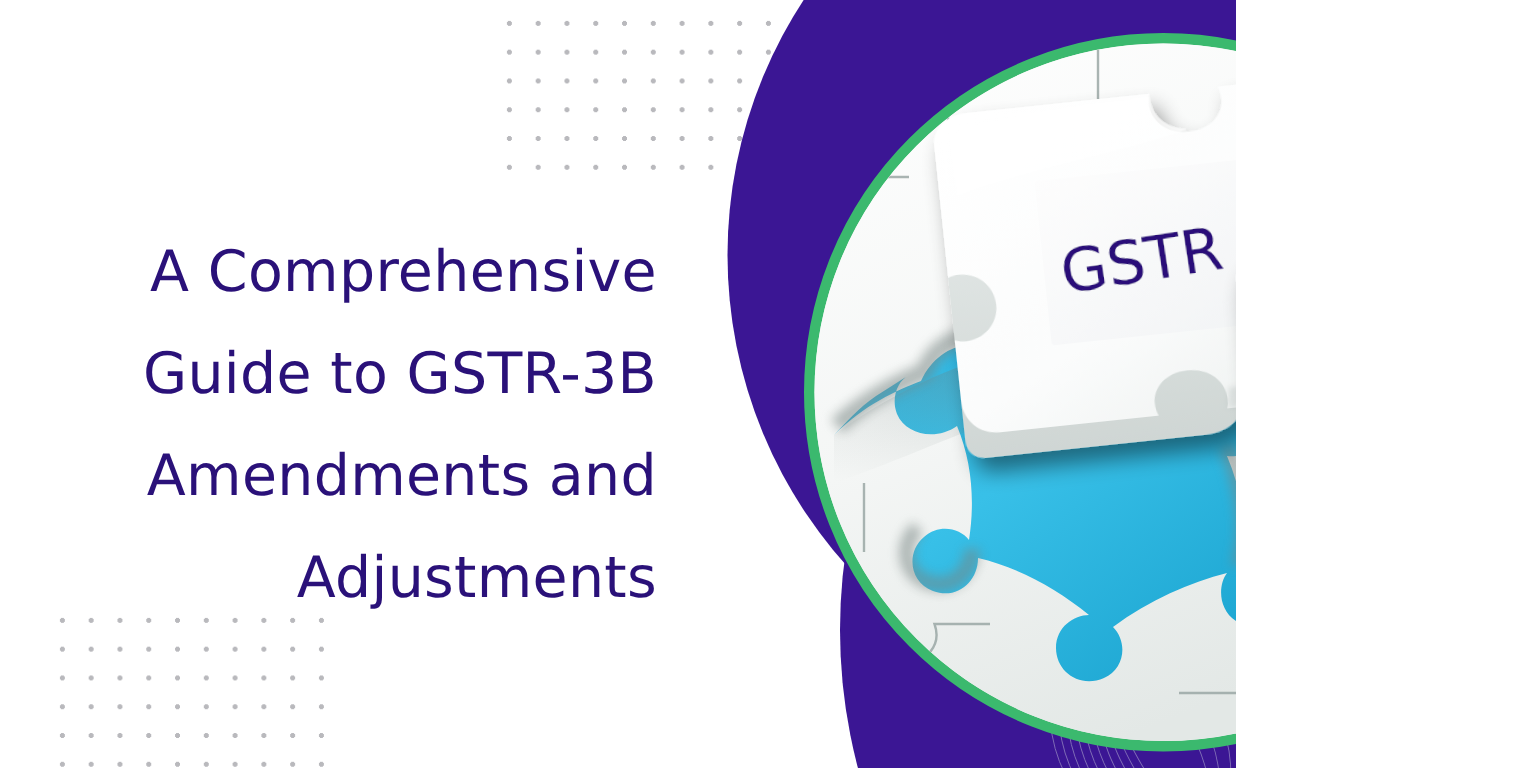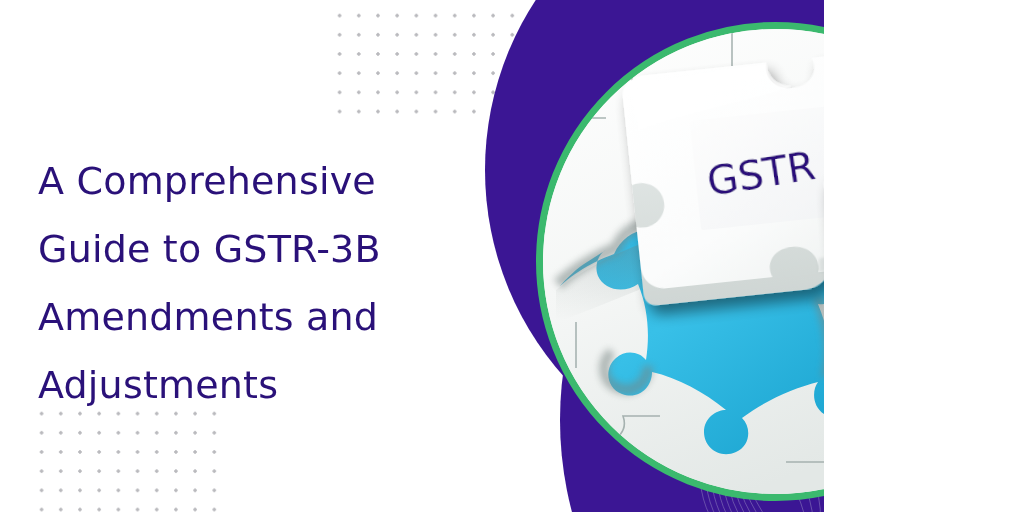--- a/index.html
+++ b/index.html
@@ -9,20 +9,21 @@
   }
   body {
     font-family: "Liberation Sans", sans-serif;
   }
   #canvas {
     position: relative;
     width: 824px;
     height: 512px;
     overflow: hidden;
     background: #ffffff;
+    text-align: right;
   }
 
   
   .dot-grid {
     position: absolute;
     background-image: radial-gradient(circle at center, #b9b9bd 1.5px, rgba(255,255,255,0) 1.6px);
     background-repeat: repeat;
     pointer-events: none;
   }
   #dots-top {

